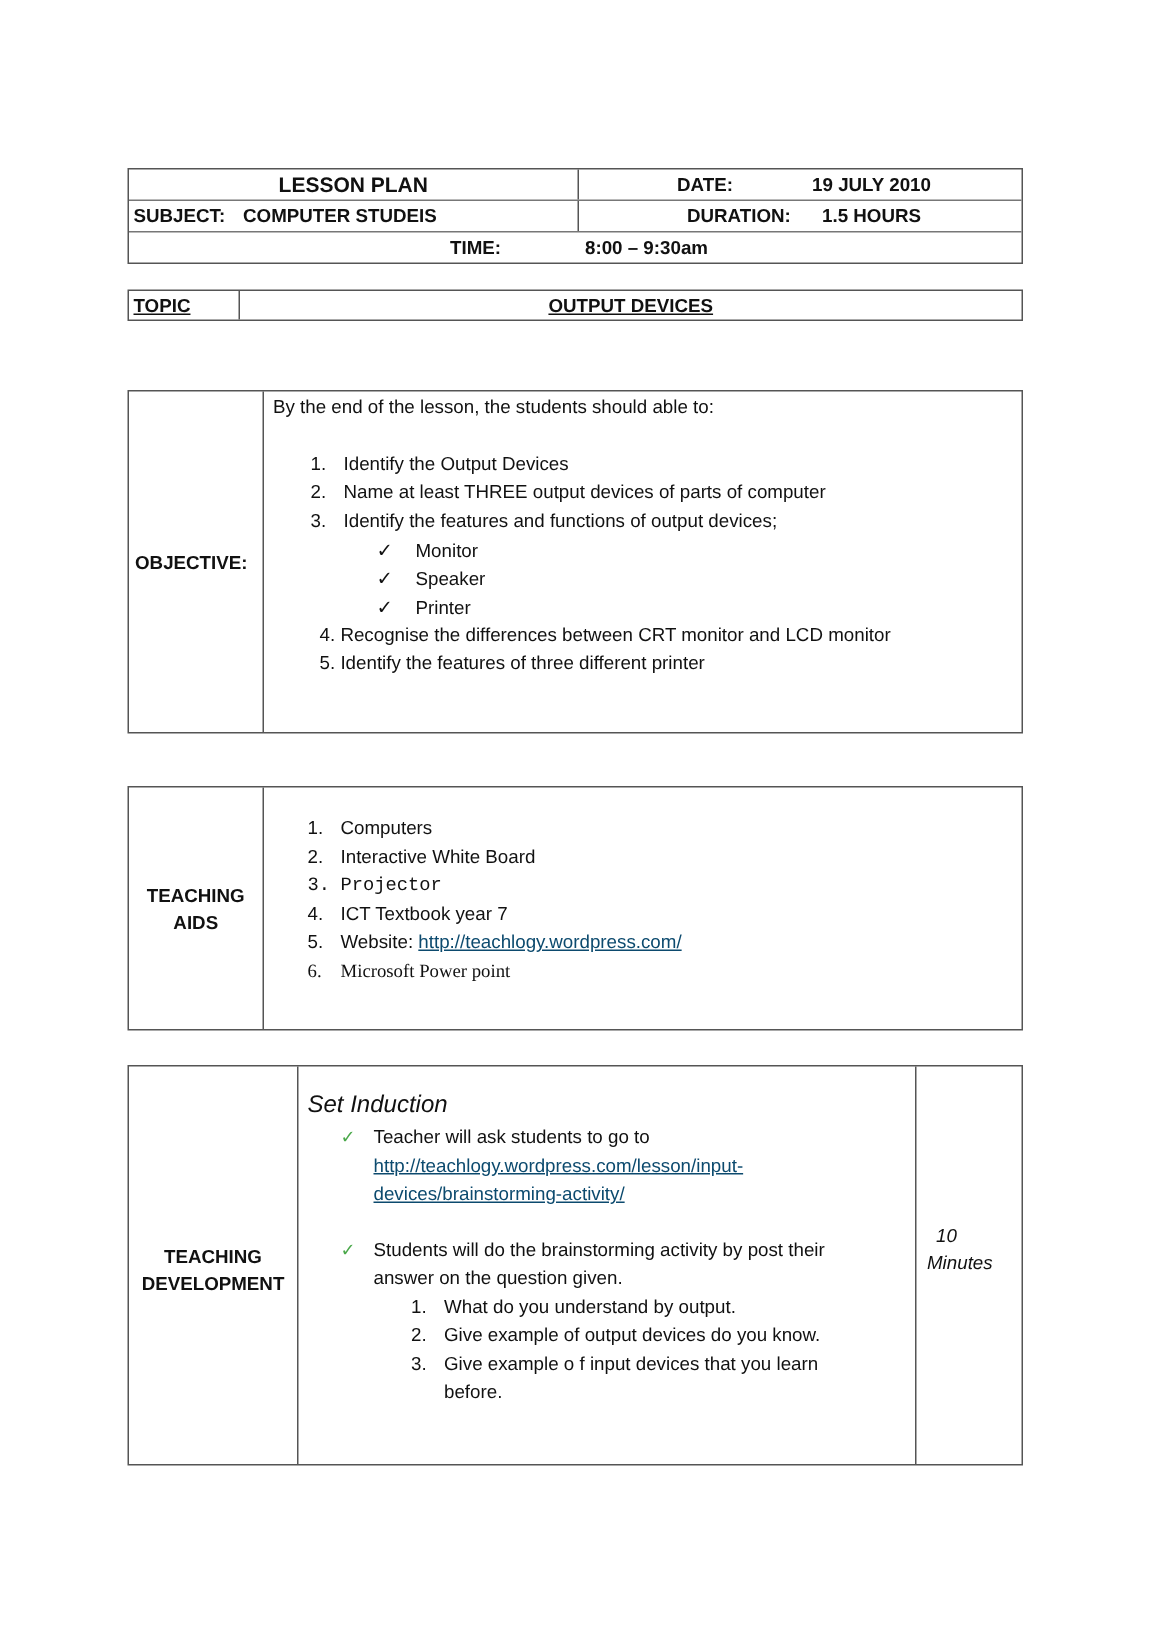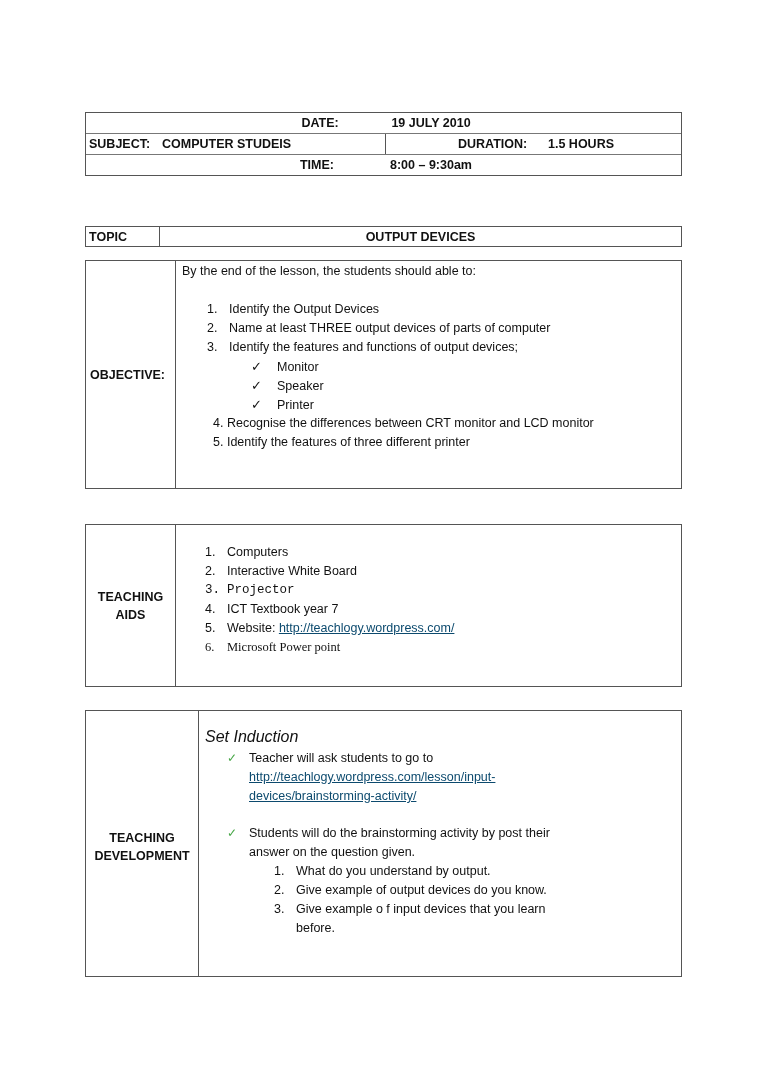--- a/index.html
+++ b/index.html
@@ -13,21 +13,21 @@
   .cell { height: 100%; display: flex; align-items: center; box-sizing: border-box; font-weight: bold; }
   .lc { width: 300px; border-right: 1.5px solid #555; }
   .rc { flex: 1; justify-content: center; }
   .lab { display: inline-block; width: 73px; padding-left: 3px; }
   .rlab { display: inline-block; width: 90px; padding-left: 5px; }
   .center { justify-content: center; }
 
   
   #hdr { top: 112px; }
   
-  #topic { top: 226px; height: 21px; display: flex; }
+  #topic { top: 193px; height: 21px; display: flex; text-decoration: underline; }
   #topic .tl { width: 70px; border-right: 1.5px solid #555; font-weight: bold; padding-left: 3px; display:flex; align-items:center; }
   #topic .tr { flex: 1; font-weight: bold; display:flex; align-items:center; justify-content:center; }
 
   
   #obj { top: 260px; height: 229px; display: flex; }
   .side { width: 90px; border-right: 1.5px solid #555; display: flex; align-items: center; justify-content: center; font-weight: bold; text-align: center; line-height: 18px; box-sizing: border-box; }
   .body { flex: 1; position: relative; font-weight: normal; }
   .ln { position: absolute; white-space: nowrap; }
   .num { display: inline-block; width: 22px; }
   .chk { display: inline-block; width: 26px; font-size: 13px; }
@@ -38,20 +38,21 @@
   #dev .tcol { width: 70px; border-left: 1.5px solid #555; position: relative; font-style: italic; }
   a.link { color: #0c4a6e; text-decoration: underline; }
   .mouse { display: inline-block; width: 22px; color: #4aa84a; font-size: 12px; }
   .title-it { font-style: italic; font-size: 16px; }
 </style>
 </head>
 <body>
 
 <div class="tbl" id="hdr">
   <div class="row">
+    <div class="cell lc center" style="font-size:14px;">LESSON PLAN</div>
     <div class="cell rc">
       <span class="rlab">DATE:</span>
       <span>19 JULY 2010</span>
     </div>
   </div>
   <div class="row">
     <div class="cell lc">
       <span class="lab">SUBJECT:</span>
       <span>COMPUTER STUDEIS</span>
     </div>
@@ -113,13 +114,17 @@
     <div class="ln" style="left:28px;top:40px;"><span class="mouse">✓</span><span>Teacher will ask students to go to</span></div>
     <div class="ln" style="left:50px;top:59px;"><a class="link">http://teachlogy.wordpress.com/lesson/input-</a></div>
     <div class="ln" style="left:50px;top:78px;"><a class="link">devices/brainstorming-activity/</a></div>
     <div class="ln" style="left:28px;top:115px;"><span class="mouse">✓</span><span>Students  will do the brainstorming activity by post their</span></div>
     <div class="ln" style="left:50px;top:134px;">answer on the question given.</div>
     <div class="ln" style="left:75px;top:153px;"><span class="num">1.</span><span>What do you understand  by output.</span></div>
     <div class="ln" style="left:75px;top:172px;"><span class="num">2.</span><span>Give example of output devices do you know.</span></div>
     <div class="ln" style="left:75px;top:191px;"><span class="num">3.</span><span>Give example o f input devices that you learn</span></div>
     <div class="ln" style="left:97px;top:210px;">before.</div>
   </div>
+  <div class="tcol">
+    <div class="ln" style="left:13px;top:106px;">10</div>
+    <div class="ln" style="left:7px;top:124px;">Minutes</div>
+  </div>
 </div>
 
 </body></html>

